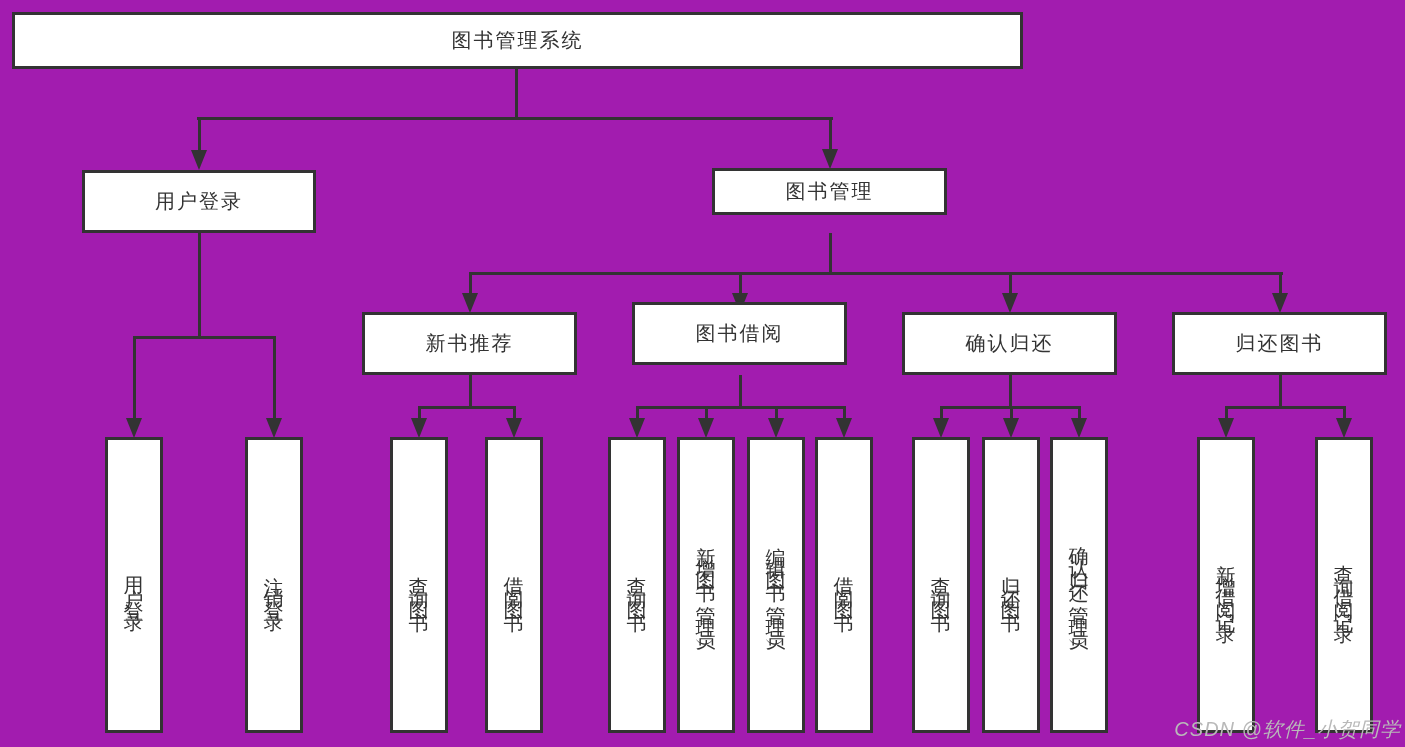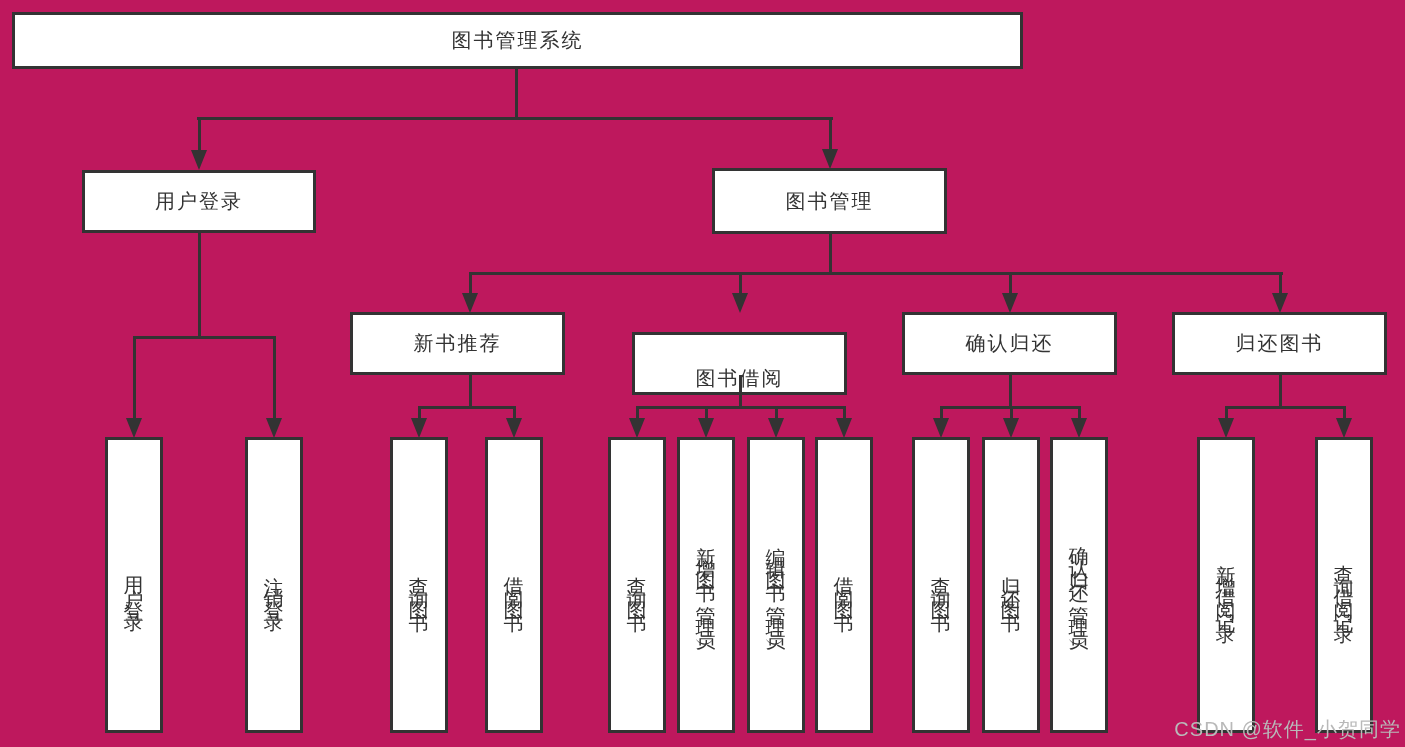--- a/index.html
+++ b/index.html
@@ -1,20 +1,20 @@
 <!DOCTYPE html>
 <html><head>
 <meta charset="utf-8">
 <style>
   html, body { margin: 0; padding: 0; background: #ffffff; }
   #canvas {
     position: relative;
     width: 1405px;
     height: 747px;
-    background: #be185d;
+    background: #a21caf;
     font-family: "Liberation Sans", "DejaVu Sans", sans-serif;
     color: #333333;
     overflow: hidden;
   }
   .box {
     position: absolute;
     box-sizing: border-box;
     border: 3px solid #333333;
     background: #ffffff;
     display: flex;
@@ -47,20 +47,21 @@
     border-top: 20px solid #333333;
   }
   .watermark {
     position: absolute;
     right: 4px;
     top: 716px;
     font-size: 20px;
     color: #b9b9b9;
     letter-spacing: 1px;
     white-space: nowrap;
+    font-style: italic;
   }
 </style>
 </head>
 <body>
 
 <div id="canvas">
 
   <div class="box" style="left:12px; top:12px; width:1011px; height:57px;">
     <span>图书管理系统</span>
   </div>
@@ -68,21 +69,21 @@
   <div class="vline" style="left:515px; top:68px; height:51px;"></div>
   <div class="hline" style="left:197px; top:117px; width:636px;"></div>
   <div class="vline" style="left:198px; top:117px; height:36px;"></div>
   <div class="arrow" style="left:191px; top:150px;"></div>
   <div class="vline" style="left:829px; top:117px; height:36px;"></div>
   <div class="arrow" style="left:822px; top:149px;"></div>
 
   <div class="box" style="left:82px; top:170px; width:234px; height:63px;">
     <span>用户登录</span>
   </div>
-  <div class="box" style="left:712px; top:168px; width:235px; height:66px;">
+  <div class="box" style="left:712px; top:168px; width:235px; height:47px;">
     <span>图书管理</span>
   </div>
 
   <div class="vline" style="left:198px; top:233px; height:104px;"></div>
   <div class="hline" style="left:133px; top:336px; width:142px;"></div>
   <div class="vline" style="left:133px; top:336px; height:84px;"></div>
   <div class="arrow" style="left:126px; top:418px;"></div>
   <div class="vline" style="left:273px; top:336px; height:84px;"></div>
   <div class="arrow" style="left:266px; top:418px;"></div>
 
@@ -90,24 +91,24 @@
   <div class="hline" style="left:469px; top:272px; width:814px;"></div>
   <div class="vline" style="left:469px; top:272px; height:24px;"></div>
   <div class="arrow" style="left:462px; top:293px;"></div>
   <div class="vline" style="left:739px; top:272px; height:24px;"></div>
   <div class="arrow" style="left:732px; top:293px;"></div>
   <div class="vline" style="left:1009px; top:272px; height:24px;"></div>
   <div class="arrow" style="left:1002px; top:293px;"></div>
   <div class="vline" style="left:1279px; top:272px; height:24px;"></div>
   <div class="arrow" style="left:1272px; top:293px;"></div>
 
-  <div class="box" style="left:350px; top:312px; width:215px; height:63px;">
+  <div class="box" style="left:362px; top:312px; width:215px; height:63px;">
     <span>新书推荐</span>
   </div>
-  <div class="box" style="left:632px; top:332px; width:215px; height:63px;align-items:flex-end;">
+  <div class="box" style="left:632px; top:302px; width:215px; height:63px;">
     <span>图书借阅</span>
   </div>
   <div class="box" style="left:902px; top:312px; width:215px; height:63px;">
     <span>确认归还</span>
   </div>
   <div class="box" style="left:1172px; top:312px; width:215px; height:63px;">
     <span>归还图书</span>
   </div>
 
   <div class="vline" style="left:469px; top:375px; height:33px;"></div>

